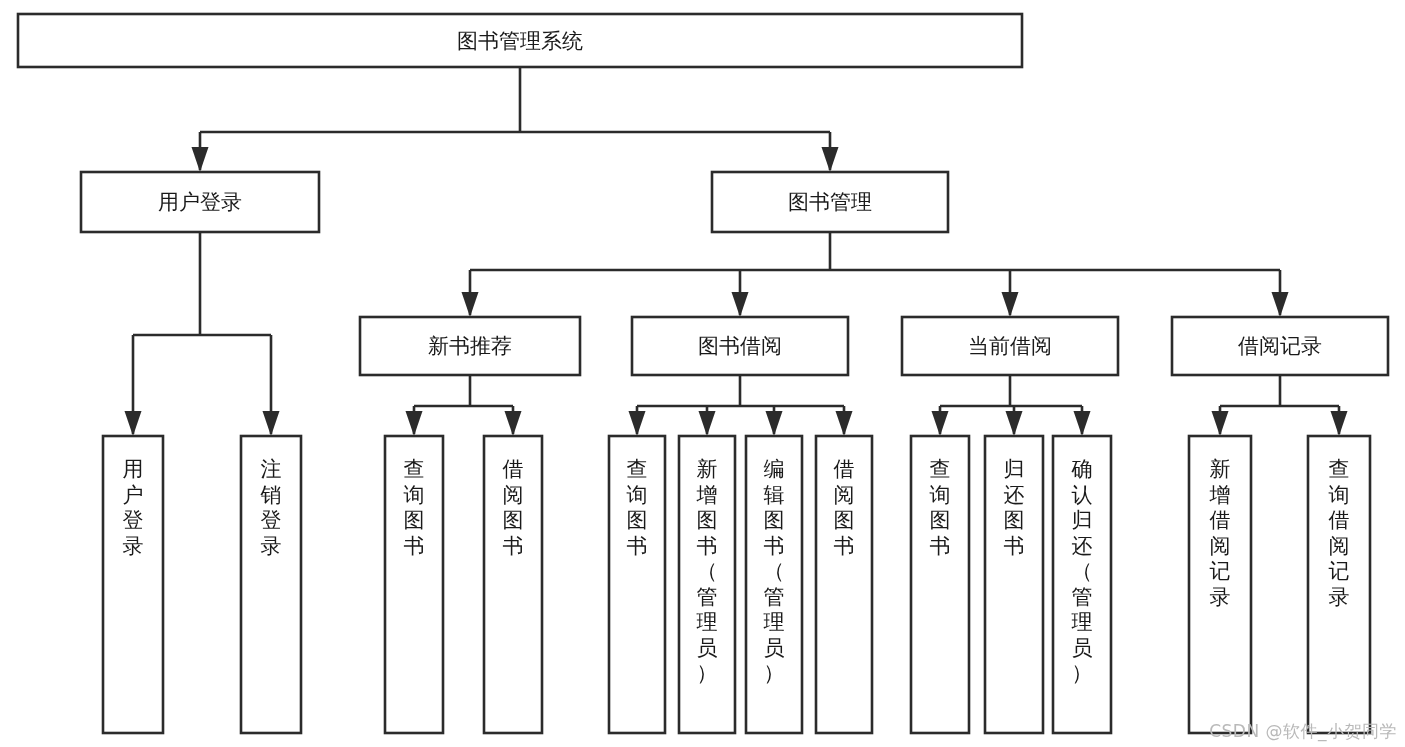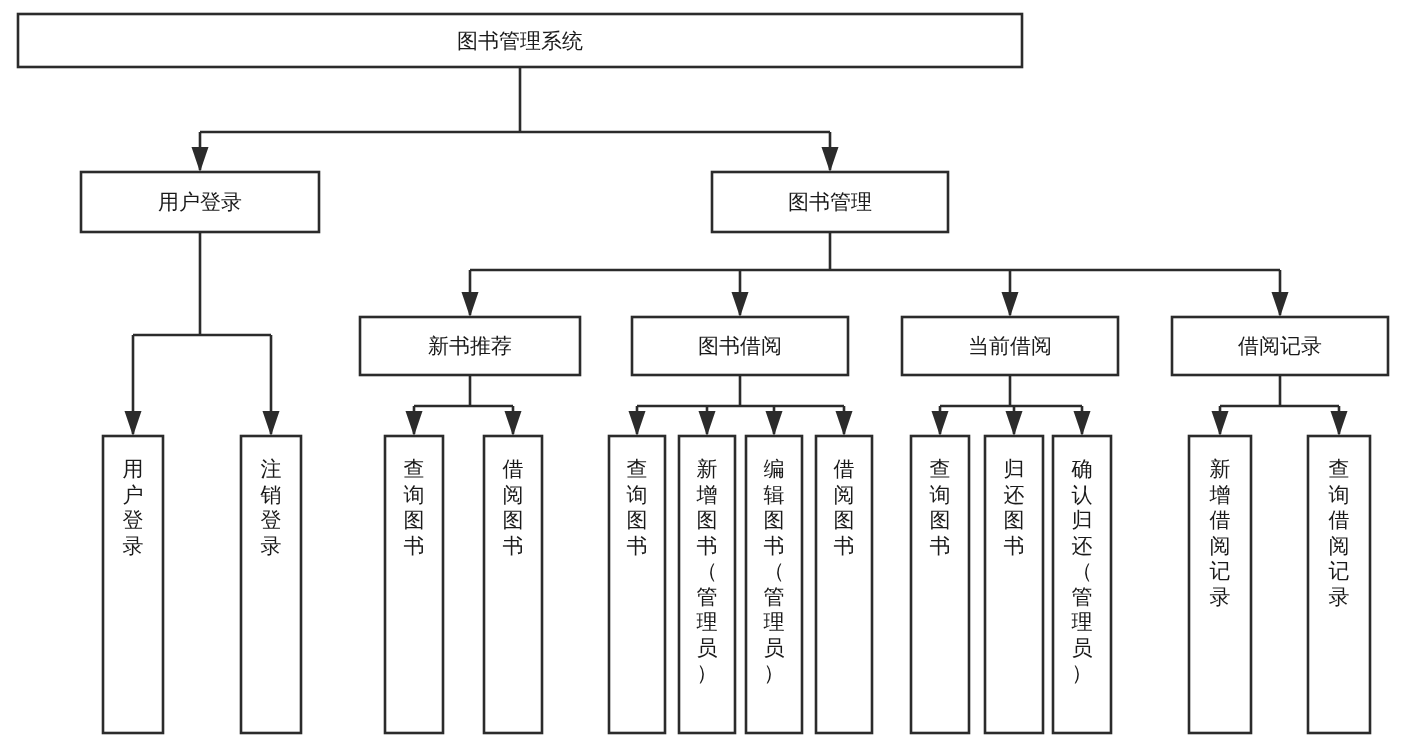--- a/index.html
+++ b/index.html
@@ -202,13 +202,14 @@
         <g>
           <rect x="1189" y="436" width="62" height="297" class="node-box"></rect>
           <text x="1220" y="476.36" class="node-label-v"><tspan x="1220" dy="0">新</tspan><tspan x="1220" dy="25.5">增</tspan><tspan x="1220" dy="25.5">借</tspan><tspan x="1220" dy="25.5">阅</tspan><tspan x="1220" dy="25.5">记</tspan><tspan x="1220" dy="25.5">录</tspan></text>
         </g>
         <g>
           <rect x="1308" y="436" width="62" height="297" class="node-box"></rect>
           <text x="1339" y="476.36" class="node-label-v"><tspan x="1339" dy="0">查</tspan><tspan x="1339" dy="25.5">询</tspan><tspan x="1339" dy="25.5">借</tspan><tspan x="1339" dy="25.5">阅</tspan><tspan x="1339" dy="25.5">记</tspan><tspan x="1339" dy="25.5">录</tspan></text>
         </g>
       </g>
   </svg>
+  <div class="watermark">CSDN @软件_小贺同学</div>
 </div>
 
 </body></html>

